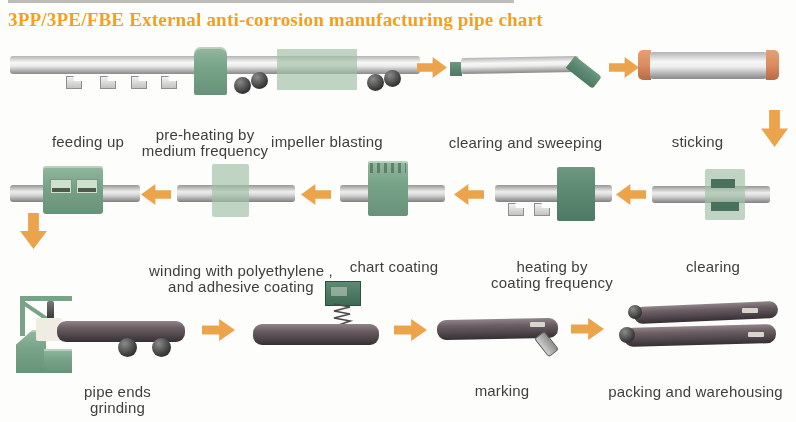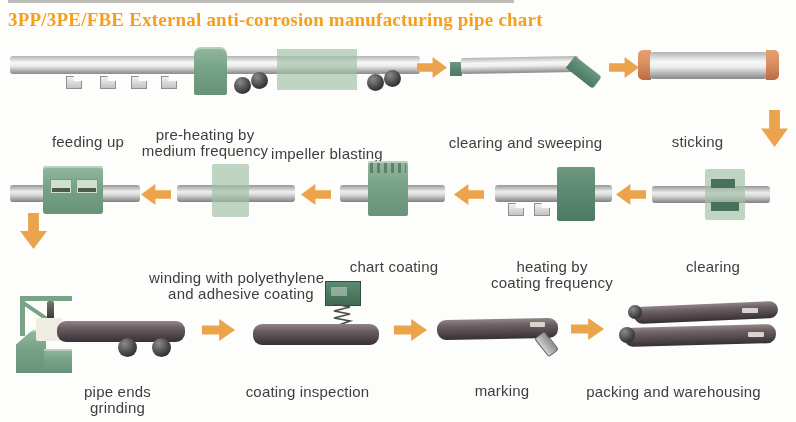--- a/index.html
+++ b/index.html
@@ -70,21 +70,21 @@
 
   <div class="cap" style="left:638px;top:50px;width:13px;height:30px;border-radius:5px 0 0 5px;"></div>
   <div class="pipe-s" style="left:650px;top:52px;width:117px;height:27px;"></div>
   <div class="cap" style="left:766px;top:50px;width:13px;height:30px;border-radius:0 5px 5px 0;"></div>
 
   <div class="arr d" style="left:761px;top:110px;width:27px;height:37px;"></div>
 
   <div class="lbl" style="left:28px;top:134px;width:120px;">feeding up</div>
   <div class="lbl" style="left:125px;top:127px;width:160px;">pre-heating by
 medium frequency</div>
-  <div class="lbl" style="left:262px;top:146px;width:130px;">impeller blasting</div>
+  <div class="lbl" style="left:262px;top:134px;width:130px;">impeller blasting</div>
   <div class="lbl" style="left:438px;top:135px;width:175px;">clearing and sweeping</div>
   <div class="lbl" style="left:655px;top:134px;width:85px;">sticking</div>
 
   <div class="pipe-s2" style="left:10px;top:185px;width:130px;height:17px;"></div>
   <div class="mgreen" style="left:43px;top:166px;width:60px;height:48px;border-radius:3px;">
     <span class="win" style="left:7px;top:13px;width:20px;height:13px;">
         <i></i>
       </span>
     <span class="win" style="left:33px;top:13px;width:20px;height:13px;">
         <i></i>
@@ -113,21 +113,21 @@
   <div class="arr l" style="left:616px;top:184px;width:30px;height:21px;"></div>
 
   <div class="pipe-s2" style="left:652px;top:186px;width:118px;height:17px;"></div>
   <div class="mgreen-lt" style="left:705px;top:169px;width:40px;height:51px;border-radius:2px;">
     <span class="slot" style="left:6px;top:10px;width:24px;height:9px;"></span>
     <span class="slot" style="left:6px;top:33px;width:28px;height:9px;"></span>
   </div>
 
   <div class="arr d" style="left:20px;top:213px;width:27px;height:36px;"></div>
 
-  <div class="lbl" style="left:143px;top:270px;width:196px;">winding with polyethylene ,
+  <div class="lbl" style="left:143px;top:263px;width:196px;">winding with polyethylene ,
 and adhesive coating</div>
   <div class="lbl" style="left:346px;top:259px;width:96px;">chart coating</div>
   <div class="lbl" style="left:472px;top:259px;width:160px;">heating by
 coating frequency</div>
   <div class="lbl" style="left:673px;top:259px;width:80px;">clearing</div>
 
   <div class="abs" style="left:20px;top:296px;width:52px;height:5px;background:#7aa287;"></div>
   <div class="abs" style="left:20px;top:296px;width:5px;height:40px;background:#7aa287;"></div>
   <div class="abs" style="left:24px;top:301px;width:32px;height:4px;background:#7aa287;transform:rotate(34deg);transform-origin:left top;"></div>
   <div class="abs" style="left:47px;top:301px;width:7px;height:19px;background:linear-gradient(#777,#333);border-radius:2px;"></div>
@@ -157,17 +157,16 @@
   <div class="arr r" style="left:571px;top:318px;width:33px;height:22px;"></div>
 
   <div class="pipe-d" style="left:634px;top:304px;width:144px;height:17px;transform:rotate(-2.5deg);"></div>
   <div class="roller" style="left:628px;top:305px;width:14px;height:14px;"></div>
   <div class="pipe-d" style="left:624px;top:326px;width:152px;height:19px;transform:rotate(-1.5deg);"></div>
   <div class="roller" style="left:619px;top:327px;width:16px;height:16px;"></div>
   <div class="sticker" style="left:742px;top:308px;width:16px;height:5px;"></div>
   <div class="sticker" style="left:748px;top:332px;width:16px;height:5px;"></div>
 
   <div class="lbl" style="left:55px;top:384px;width:125px;">pipe ends grinding</div>
-  <div class="lbl" style="left:245px;top:384px;width:125px;">coating inspection</div>
   <div class="lbl" style="left:462px;top:383px;width:80px;">marking</div>
-  <div class="lbl" style="left:576px;top:384px;width:195px;text-align:center;">packing and warehousing</div>
+  <div class="lbl" style="left:598px;top:384px;width:195px;text-align:center;">packing and warehousing</div>
 
 </div>
 
 </body></html>

